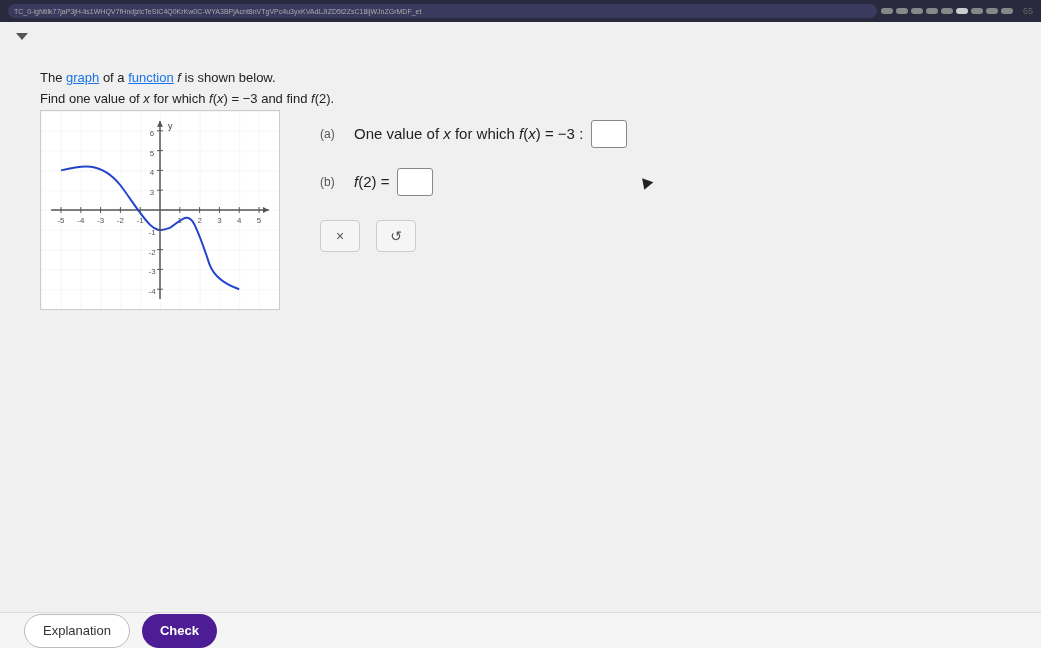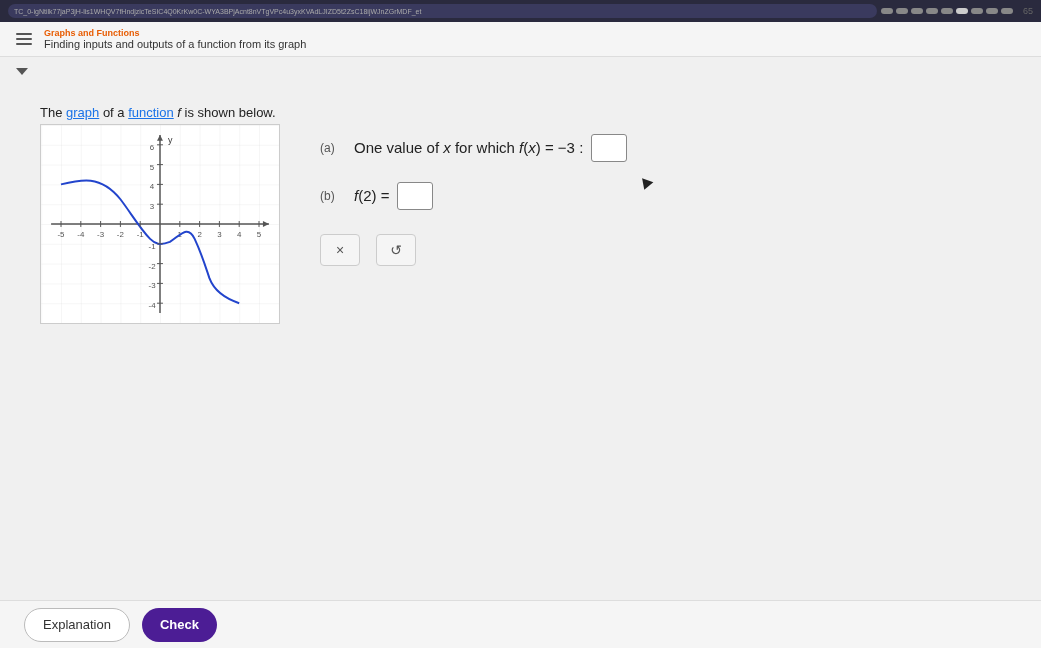--- a/index.html
+++ b/index.html
@@ -211,21 +211,21 @@
       display: flex;
       align-items: center;
       justify-content: center;
       cursor: pointer;
       font-size: 14px;
       color: #555;
     }
 
     
     .bottom-bar {
-      height: 48px;
+      height: 36px;
       background: #f5f5f5;
       border-top: 1px solid #ddd;
       display: flex;
       align-items: center;
       padding: 0 24px;
       gap: 12px;
     }
 
     .btn-explanation {
       height: 34px;
@@ -285,41 +285,33 @@
     <div class="progress-dot active"></div>
     <div class="progress-dot"></div>
     <div class="progress-dot"></div>
     <div class="progress-dot"></div>
   </div>
   <span class="nav-number">65</span>
 </div>
 
 <div class="main-area">
 
-  <div class="app-header">
-    <div class="hamburger-icon">
-      <div class="hamburger-line"></div>
-      <div class="hamburger-line"></div>
-      <div class="hamburger-line"></div>
-    </div>
-    <div class="header-text">
-      <span class="header-category">Graphs and Functions</span>
-      <span class="header-title">Finding inputs and outputs of a function from its graph</span>
-    </div>
-  </div>
 
   <div class="chevron-row">
     <div class="chevron-down"></div>
   </div>
 
   <div class="content-area">
 
     <div class="problem-text">
       <div>
         The <span class="underline">graph</span> of a <span class="underline">function</span> <em>f</em> is shown below.
+      </div>
+      <div>
+        Find one value of <em>x</em> for which <em>f</em>(<em>x</em>) = −3 and find <em>f</em>(2).
       </div>
     </div>
 
     <div class="problem-layout">
 
       <div class="graph-container">
         <svg class="graph-svg" viewBox="0 0 240 200" xmlns="http://www.w3.org/2000/svg">
 
           <defs>
             <pattern id="grid" width="20" height="20" patternUnits="userSpaceOnUse">

